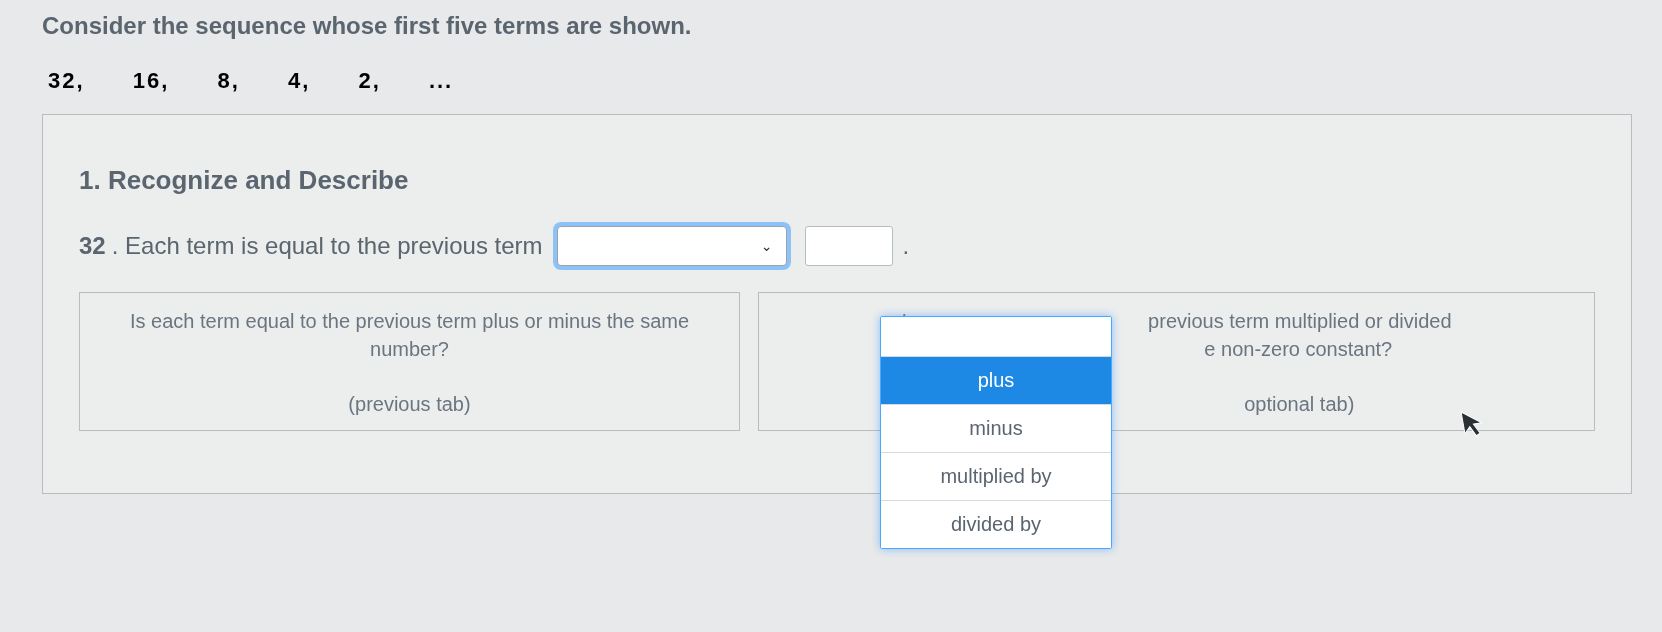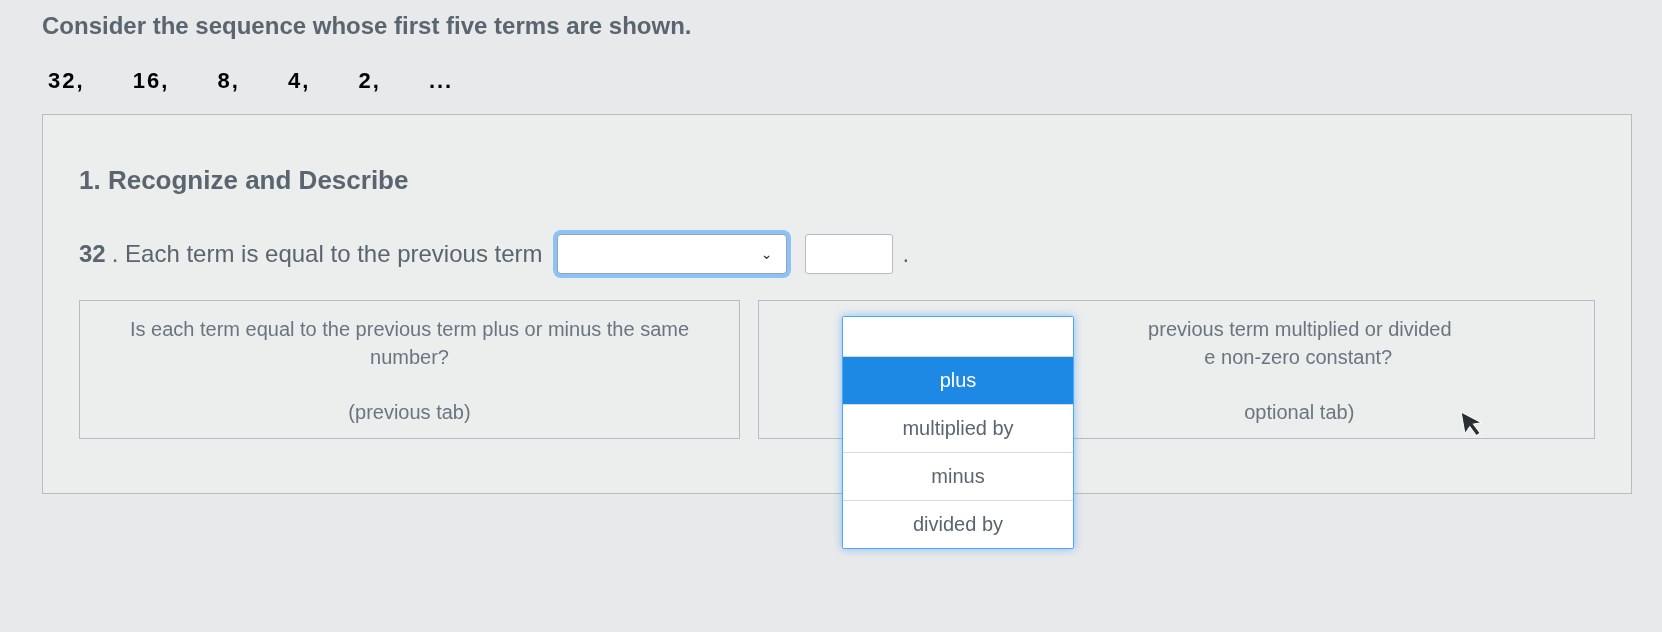--- a/index.html
+++ b/index.html
@@ -40,21 +40,21 @@
     .main-box {
       border: 1px solid #b5bcc2;
       background: #eceded;
       padding: 28px 36px 0 36px;
       min-height: 380px;
     }
     .section-heading {
       font-size: 26px;
       color: #5a6570;
       font-weight: 700;
-      margin-bottom: 38px;
+      margin-bottom: 30px;
       margin-top: 22px;
     }
     .sentence-row {
       font-size: 24px;
       color: #5a6570;
       display: flex;
       align-items: center;
       flex-wrap: wrap;
       gap: 6px;
       margin-bottom: 26px;
@@ -128,21 +128,21 @@
       margin-bottom: 30px;
       line-height: 1.4;
     }
     .tab-optional {
       font-size: 20px;
       color: #6a7580;
     }
     .dropdown-menu {
       position: absolute;
       top: 316px;
-      left: 842px;
+      left: 880px;
       width: 232px;
       background: #fff;
       border: 1px solid #4aa8ff;
       box-shadow: 0 0 8px rgba(64, 158, 255, 0.6);
       z-index: 100;
       border-radius: 2px;
     }
     .dropdown-option {
       padding: 12px 18px;
       font-size: 20px;
@@ -224,22 +224,22 @@
           <span>optional tab)</span>
         </div>
       </div>
     </div>
   </div>
 </div>
 
 <div class="dropdown-menu">
   <div class="dropdown-option blank"></div>
   <div class="dropdown-option selected">plus</div>
+  <div class="dropdown-option">minus</div>
   <div class="dropdown-option">multiplied by</div>
-  <div class="dropdown-option">minus</div>
   <div class="dropdown-option">divided by</div>
 </div>
 
 <div class="cursor-arrow">
   <svg width="24" height="32" viewBox="0 0 24 32">
     <path d="M2 2 L2 24 L8 18 L13 28 L17 26 L12 16 L20 16 Z" fill="#2a2f34" stroke="#fff" stroke-width="1"></path>
   </svg>
 </div>
 
 </body></html>

